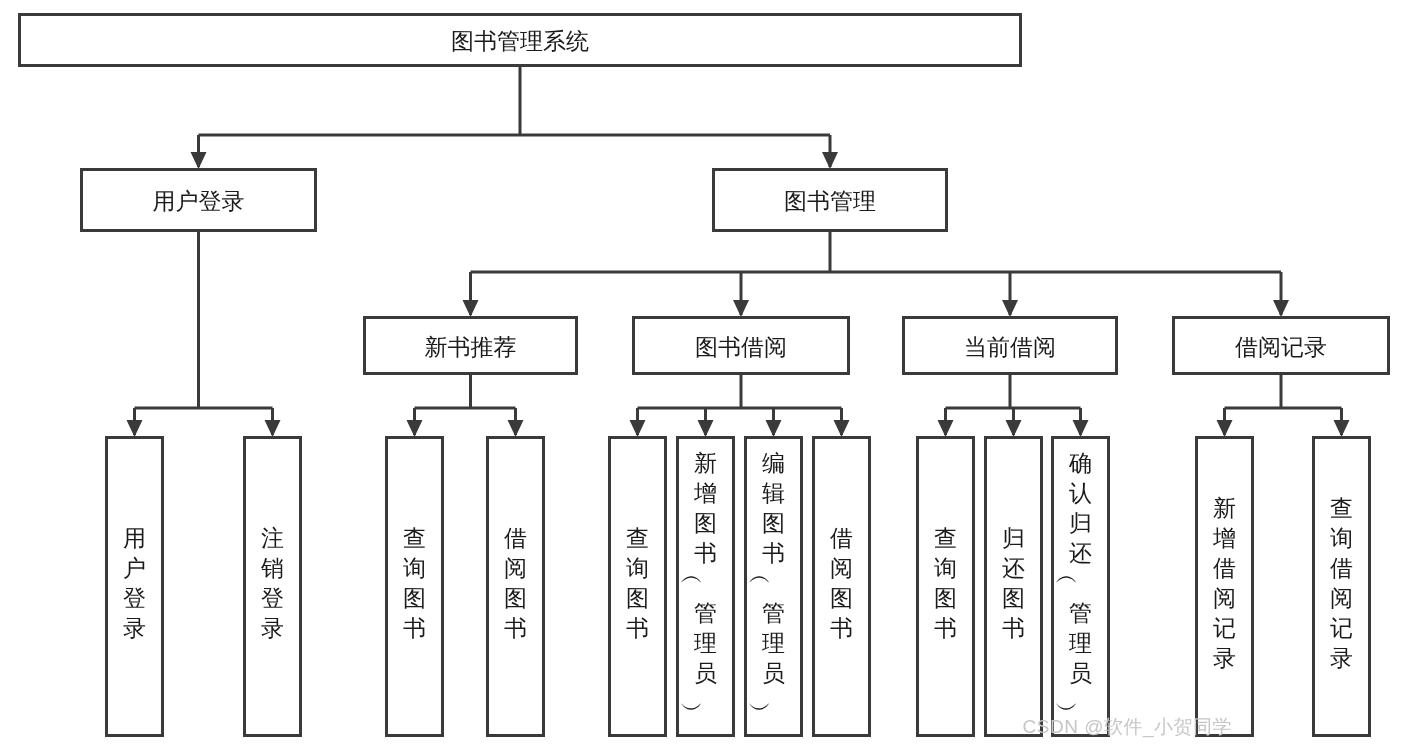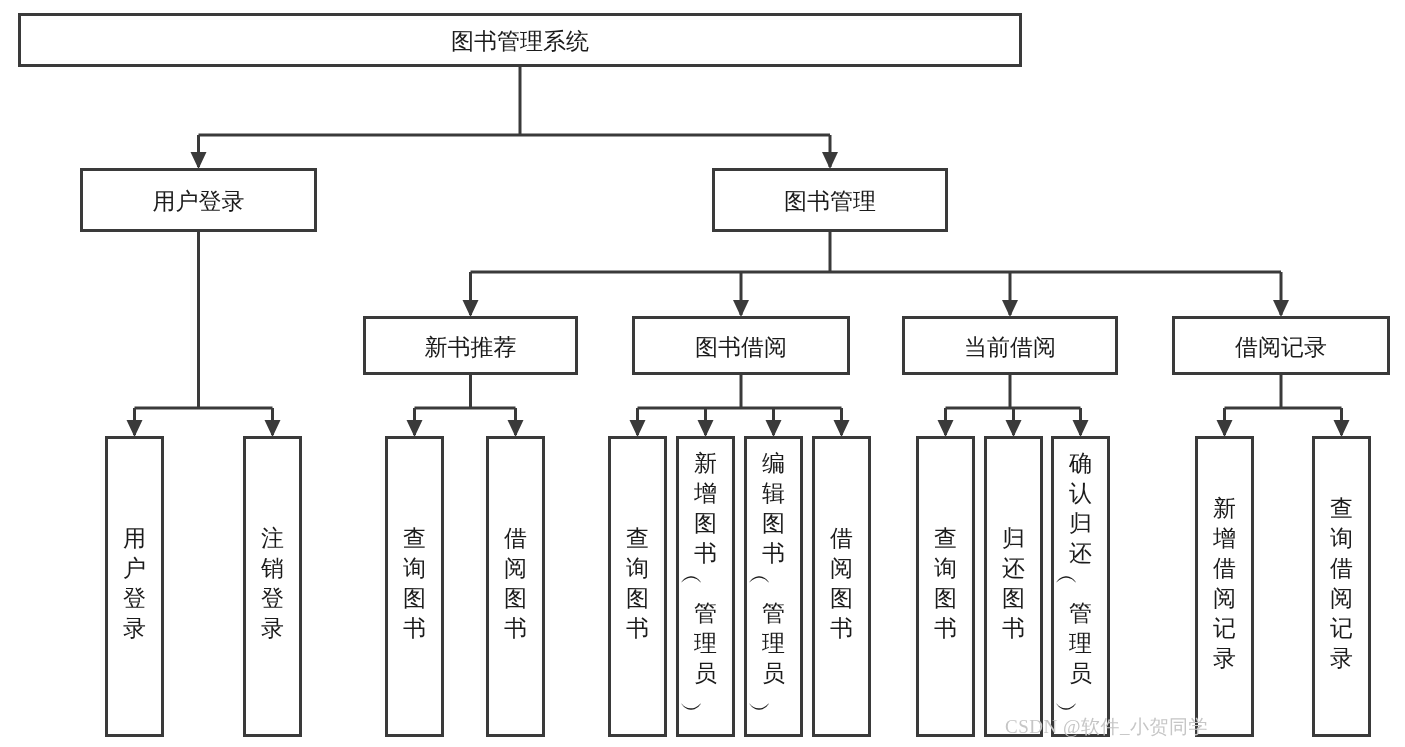--- a/index.html
+++ b/index.html
@@ -51,23 +51,23 @@
     dominant-baseline: central;
   }
   .node-label-v {
     font-family: "DejaVu Sans", "Liberation Sans", sans-serif;
     font-size: 23px;
     fill: #1b1b1b;
     text-anchor: middle;
   }
   .watermark {
     position: absolute;
-    right: 24px;
+    right: 0;
     bottom: 7px;
-    font-family: Liberation Serif, serif;
+    font-family: Liberation Sans, sans-serif;
     font-size: 19px;
     color: #c6c6c6;
     white-space: nowrap;
     letter-spacing: 0.5px;
     pointer-events: none;
   }
 </style>
 </head>
 <body>
 

